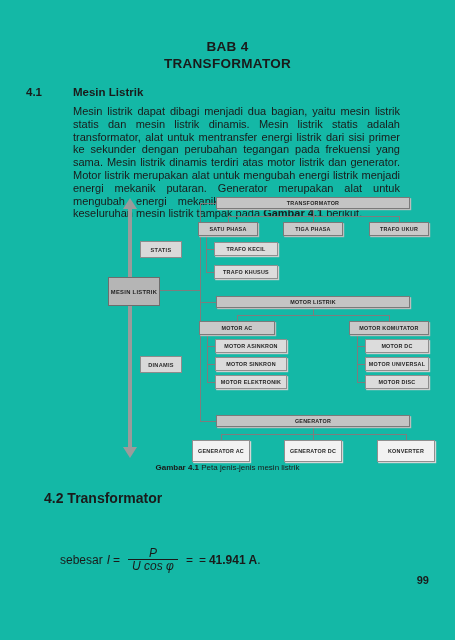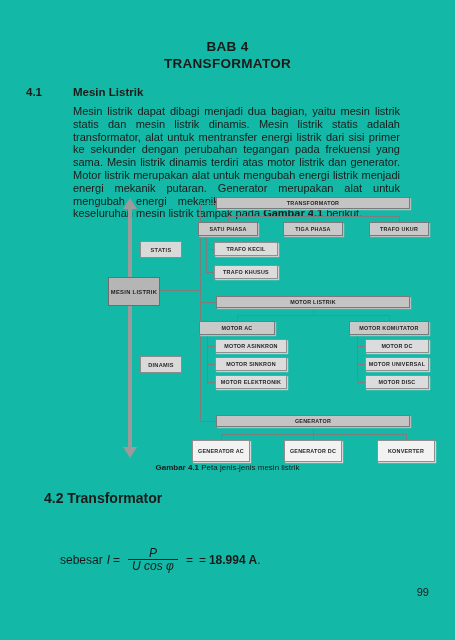--- a/index.html
+++ b/index.html
@@ -230,23 +230,23 @@
   .frac .den {
     padding: 1px 4px 0 4px;
     border-top: 1px solid #1a1a1a;
     line-height: 10px;
   }
   .eq { margin: 0 3px; }
   .bold { font-weight: bold; }
 
   .page-num {
     position: absolute;
-    top: 586px;
+    top: 574px;
     right: 26px;
-    font-weight: normal;
+    font-weight: bold;
     font-size: 11px;
     padding-left: 16px;
   }
 </style>
 </head>
 <body>
 
 <div class="page">
 
   <div class="chapter-head">
@@ -339,19 +339,19 @@
   <div class="formula">
     <span>sebesar</span>
     <span class="it" style="margin-left:4px;">I</span>
     <span class="eq">=</span>
     <span class="frac">
       <span class="num it">P</span>
       <span class="den it">U cos φ</span>
     </span>
     <span class="eq">=</span>
     <span class="eq">=</span>
-    <span class="bold">18.994 A</span>
+    <span class="bold">41.941 A</span>
     <span>.</span>
   </div>
 
   <div class="page-num">99</div>
 
 </div>
 
 </body></html>

